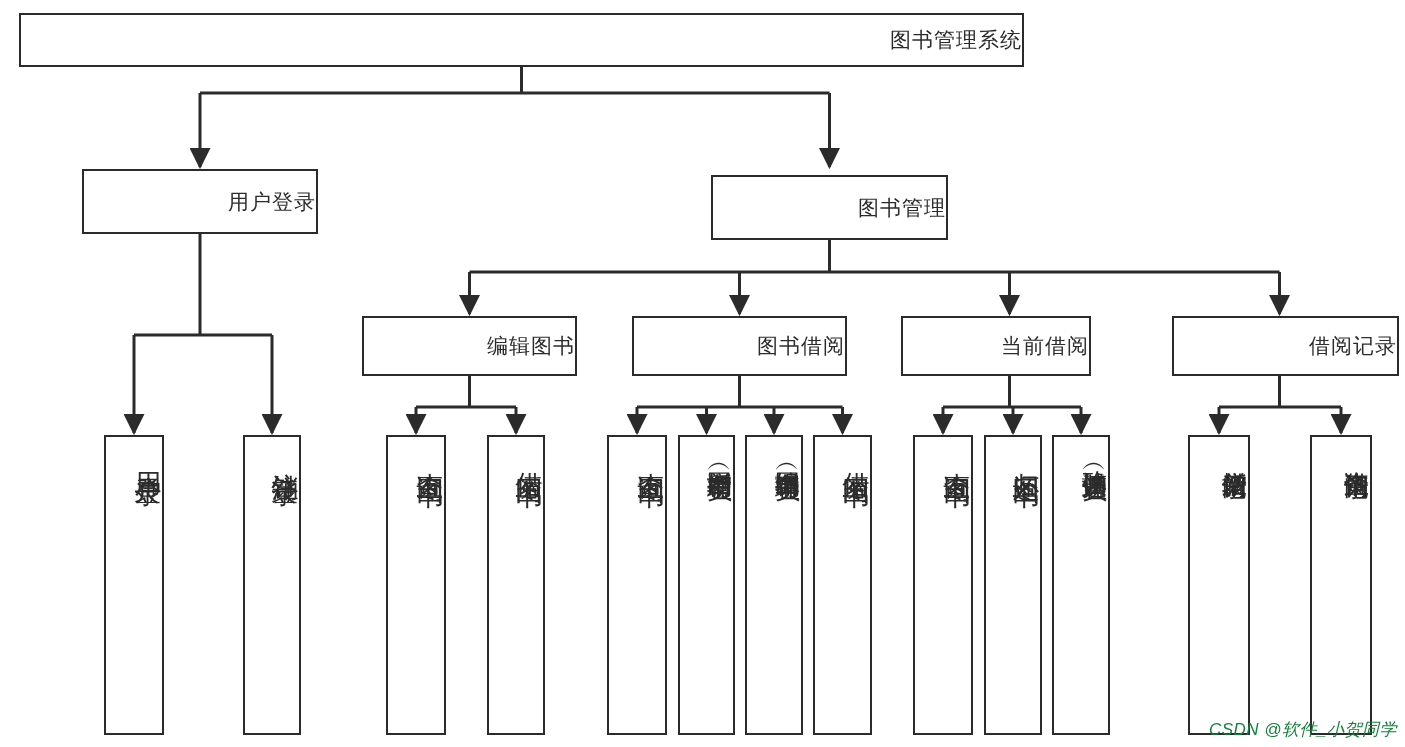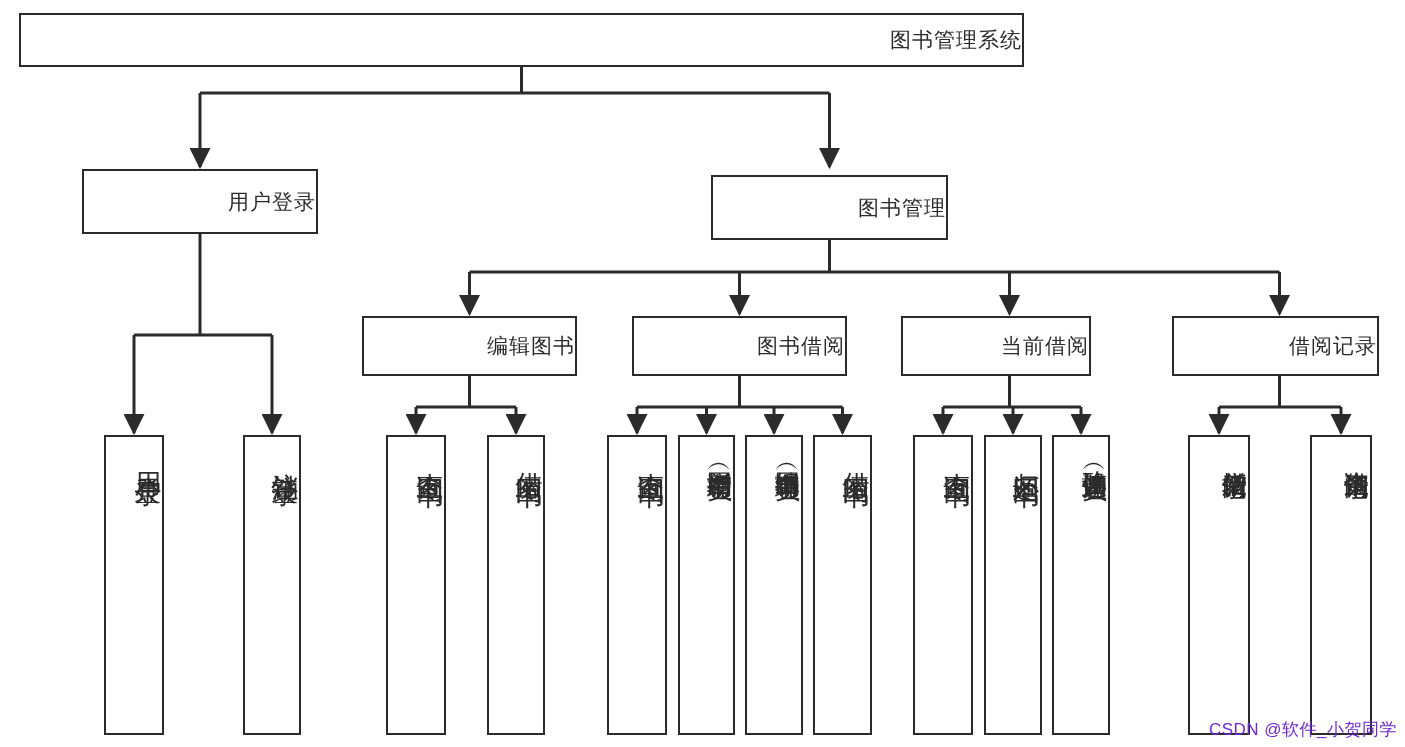--- a/index.html
+++ b/index.html
@@ -58,23 +58,24 @@
   }
   .node.vert.small .lbl {
     font-size: 25px;
     letter-spacing: 1px;
   }
   #watermark {
     position: absolute;
     right: 8px;
     bottom: 6px;
     font-size: 17px;
-    color: #6d28d9;
+    color: #15803d;
     letter-spacing: 0.5px;
     white-space: nowrap;
+    font-style: italic;
   }
 </style>
 </head>
 <body>
 
 <div id="canvas">
   <svg id="edges" viewBox="0 0 1405 747" preserveAspectRatio="none">
     <defs>
       <marker id="arrowhead" viewBox="0 0 10 10" refX="9" refY="5" markerWidth="7" markerHeight="7" orient="auto-start-reverse">
         <path d="M 0 0 L 10 5 L 0 10 z" fill="#2b2b2b"></path>
@@ -129,21 +130,21 @@
       </div>
       <div class="node horiz" id="node-newbook" style="left: 362px; top: 316px; width: 215px; height: 60px;">
         <span class="lbl">编辑图书</span>
       </div>
       <div class="node horiz" id="node-borrow" style="left: 632px; top: 316px; width: 215px; height: 60px;">
         <span class="lbl">图书借阅</span>
       </div>
       <div class="node horiz" id="node-current" style="left: 901px; top: 316px; width: 190px; height: 60px;">
         <span class="lbl">当前借阅</span>
       </div>
-      <div class="node horiz" id="node-record" style="left: 1172px; top: 316px; width: 207px; height: 60px;">
+      <div class="node horiz" id="node-record" style="left: 1172px; top: 316px; width: 227px; height: 60px;">
         <span class="lbl">借阅记录</span>
       </div>
       <div class="node vert" id="node-l-userlogin" style="left: 104px; top: 435px; width: 60px; height: 300px;">
         <span class="lbl">用户登录</span>
       </div>
       <div class="node vert" id="node-l-logout" style="left: 243px; top: 435px; width: 58px; height: 300px;">
         <span class="lbl">注销登录</span>
       </div>
       <div class="node vert" id="node-l-queryb1" style="left: 386px; top: 435px; width: 60px; height: 300px;">
         <span class="lbl">查询图书</span>

